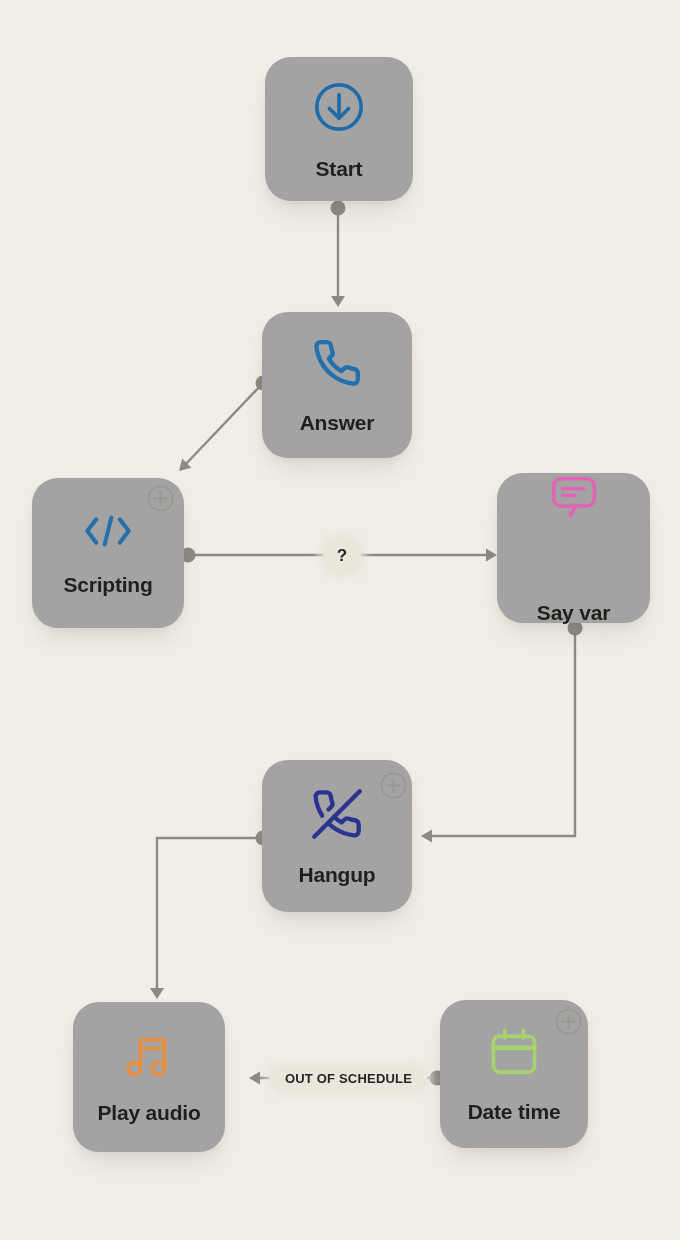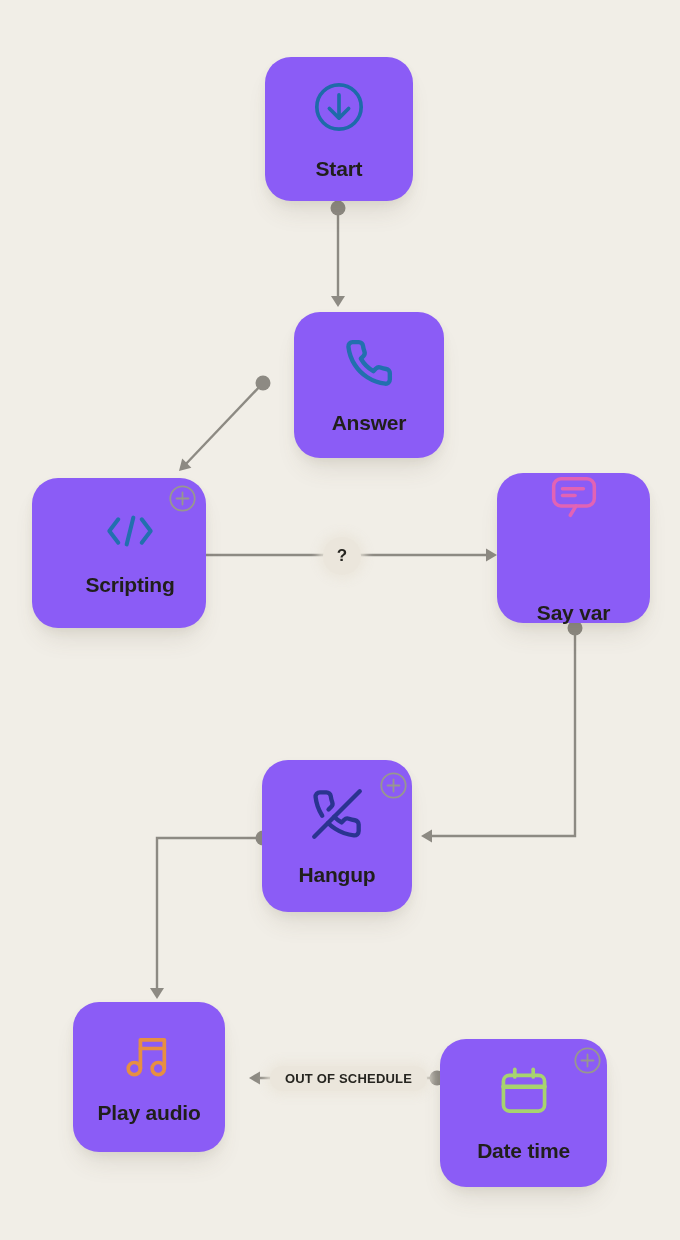--- a/index.html
+++ b/index.html
@@ -6,36 +6,36 @@
   body{
     width:680px;height:1240px;position:relative;overflow:hidden;
     background:#f1eee7;
     font-family:"Liberation Sans", sans-serif;
   }
   #edge-layer{position:absolute;left:0;top:0;width:680px;height:1240px;color:#8d8a83;}
   #edge-layer path{fill:none;stroke:currentColor;stroke-width:2.4px;}
   #edge-layer polygon, #edge-layer circle{fill:currentColor;stroke:none;}
 
   .node{
-    position:absolute;background:#8b5cf6;border-radius:26px;
+    position:absolute;background:#a3a3a3;border-radius:26px;
     box-shadow:0 16px 26px -8px rgba(90,78,55,.14), 0 4px 10px rgba(90,78,55,.06);
     display:flex;flex-direction:column;align-items:center;justify-content:center;gap:24px;
   }
   .node .icon{display:flex;align-items:center;justify-content:center;}
   .node .label{
     font-size:21px;font-weight:700;color:#201f1b;letter-spacing:-.2px;line-height:1;
     white-space:nowrap;
   }
   #node-start    {left:265px;top:57px;  width:148px;height:144px;}
-  #node-answer   {left:262px;top:312px; width:150px;height:146px;margin-left:32px;}
-  #node-scripting{left:32px; top:478px; width:152px;height:150px;padding-left:22px;}
+  #node-answer   {left:262px;top:312px; width:150px;height:146px;}
+  #node-scripting{left:32px; top:478px; width:152px;height:150px;}
   #node-sayvar   {left:497px;top:473px; width:153px;height:150px;justify-content:space-between;}
   #node-hangup   {left:262px;top:760px; width:150px;height:152px;align-items:center;}
   #node-playaudio{left:73px; top:1002px;width:152px;height:150px;}
-  #node-datetime {left:440px;top:1000px;width:167px;height:148px;margin-top:39px;}
+  #node-datetime {left:440px;top:1000px;width:148px;height:148px;}
 
   .add-btn{
     position:absolute;width:27px;height:27px;padding:0;border:none;background:transparent;
     color:#98978f;cursor:pointer;display:flex;align-items:center;justify-content:center;
   }
   #node-scripting .add-btn{top:7px;right:10px;}
   #node-hangup   .add-btn{top:12px;right:5px;}
   #node-datetime .add-btn{top:8px;right:6px;}
   .add-btn svg{display:block;}
 

